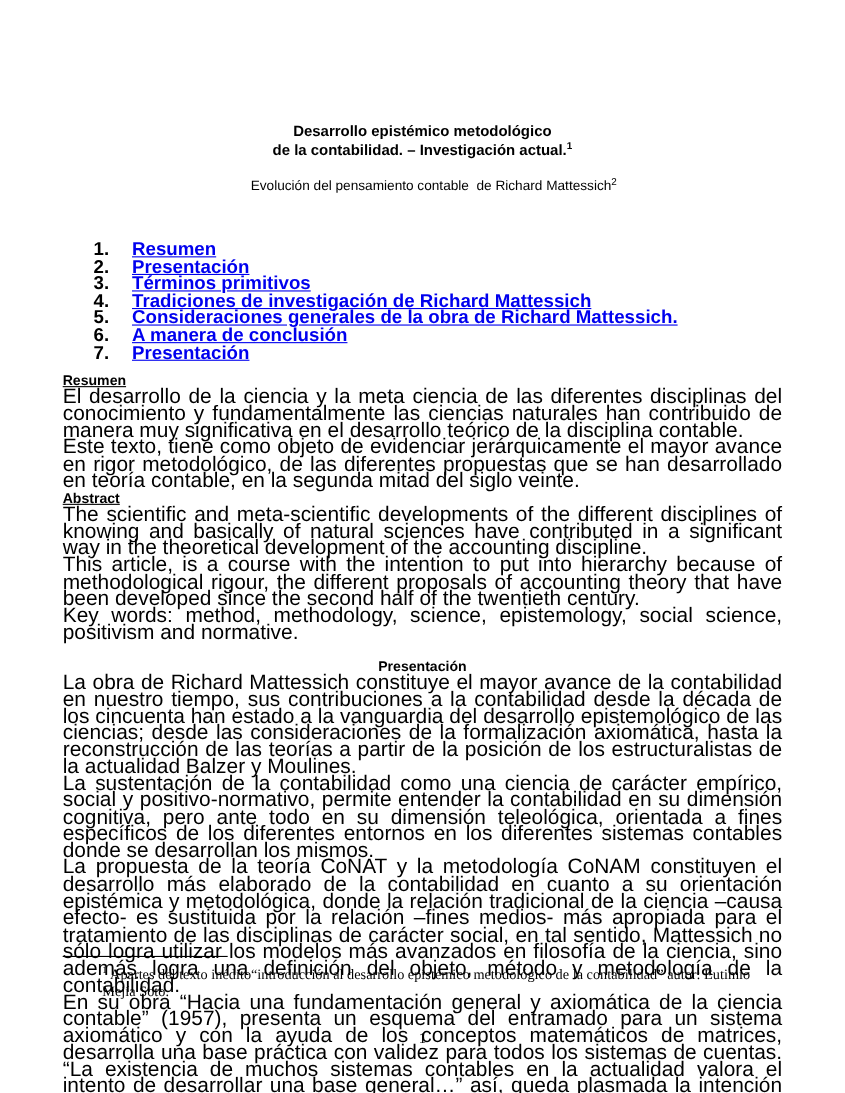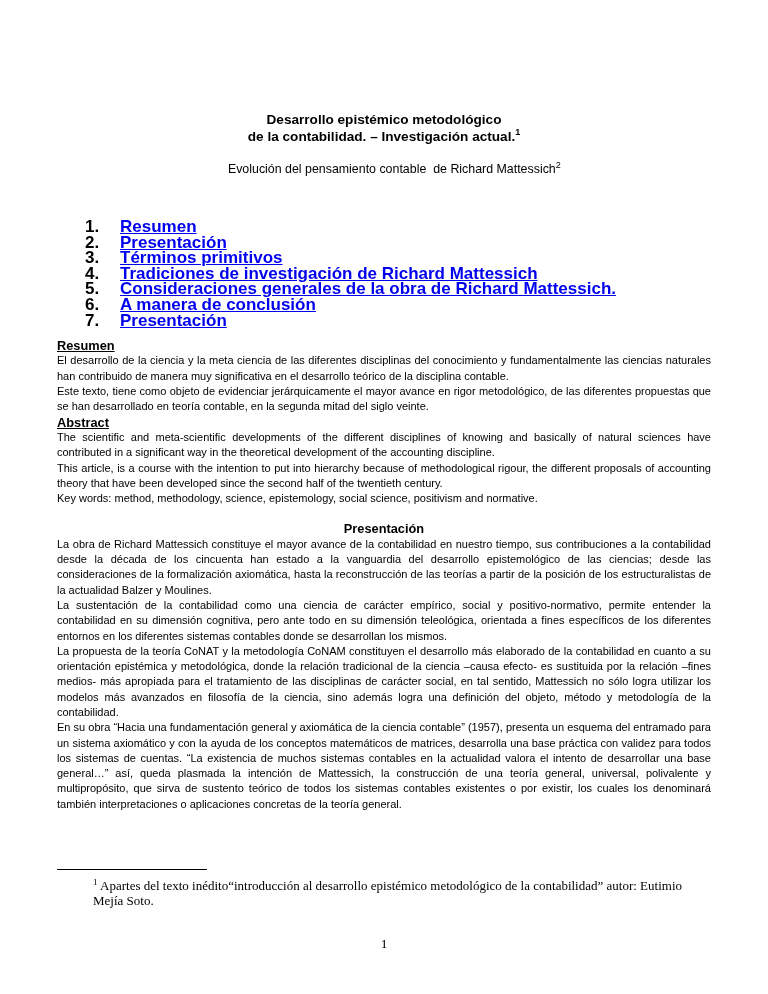--- a/index.html
+++ b/index.html
@@ -23,21 +23,21 @@
   .doc-subtitle { font-size: 12.4px; line-height: 16px; font-weight: normal; white-space: pre-wrap; }
 
   
   .toc { list-style: none; margin: 26px 0 0 28px; }
   .toc li { font-size: 17px; line-height: 15.6px; font-weight: bold; }
   .toc-num { display: inline-block; min-width: 35px; color: #000000; }
   .doc-link { color: #0000EE; text-decoration: underline; cursor: pointer; font-weight: inherit; }
 
   
   .body-text { margin-top: 10px; }
-  .body-text p { text-align: justify; font-size: 11px; line-height: 15.3px; }
+  .body-text p { text-align: justify; font-size: 19px; line-height: 15.3px; }
   .section-heading { font-size: 12.8px; line-height: 15.3px; font-weight: bold; }
   .section-heading.underlined { text-decoration: underline; }
   .section-heading.centered { text-align: center; margin-top: 15px; }
 
   
   .footnotes {
     position: absolute; left: 57px; right: 57px; top: 869px;
     font-family: "Liberation Serif", serif;
     font-size: 13px; line-height: 15.3px;
   }

